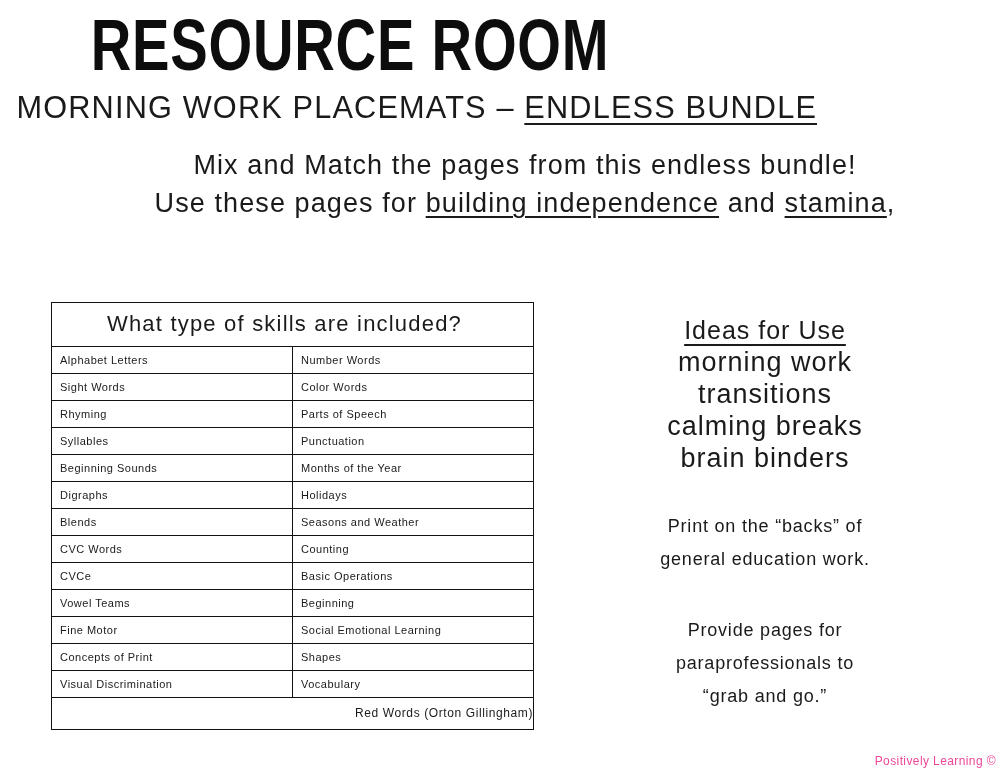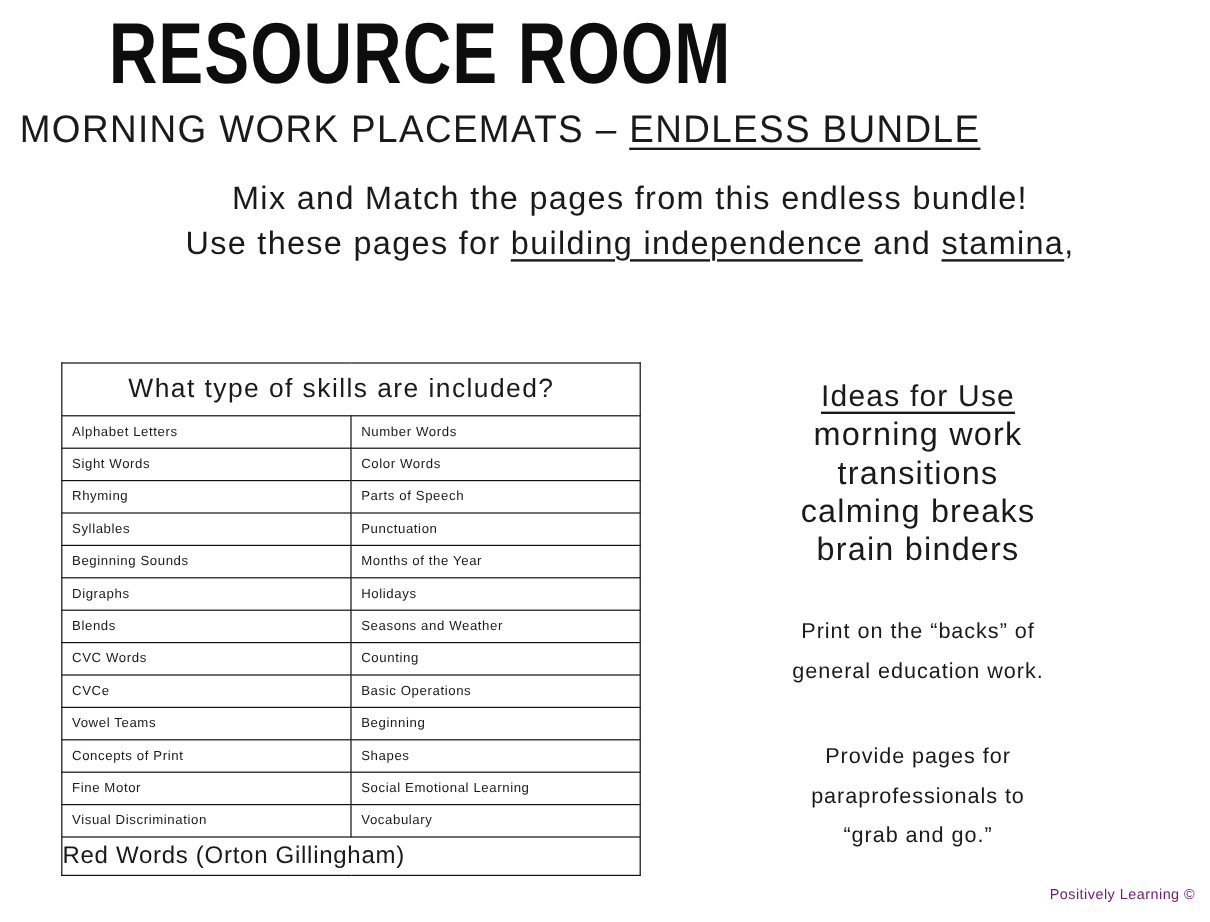--- a/index.html
+++ b/index.html
@@ -101,22 +101,22 @@
   }
   .skills-table td.head {
     font-size: 22px;
     line-height: 26px;
     letter-spacing: 1.2px;
     text-align: center;
     padding: 8px 16px 9px 0;
     height: 26px;
   }
   .skills-table td.full {
-    text-align: left;
-    font-size: 20px;
+    text-align: right;
+    font-size: 12px;
     letter-spacing: 0.6px;
     padding: 6px 0 7px 0;
   }
   .skills-table col.c1 { width: 241px; }
   .skills-table col.c2 { width: 241px; }
 
   
   .right-col {
     position: absolute;
     left: 565px;
@@ -144,25 +144,25 @@
     line-height: 33px;
     letter-spacing: 0.8px;
   }
   .gap-1 { height: 36px; }
   .gap-2 { height: 38px; }
 
   
   .credit {
     position: absolute;
     right: 12px;
-    bottom: 16px;
+    bottom: 0;
     font-size: 12px;
     letter-spacing: 0.4px;
     font-weight: 400;
-    color: #701a75;
+    color: #ec4899;
     white-space: nowrap;
   }
 </style>
 </head>
 <body>
 
 <div class="title-block">
   <div class="main-title">RESOURCE ROOM</div>
   <div class="subtitle"><span>MORNING WORK PLACEMATS – </span><span class="u">ENDLESS BUNDLE</span></div>
 </div>
@@ -217,26 +217,26 @@
       </tr>
       <tr>
         <td>CVCe</td>
         <td>Basic Operations</td>
       </tr>
       <tr>
         <td>Vowel Teams</td>
         <td>Beginning</td>
       </tr>
       <tr>
+        <td>Fine Motor</td>
+        <td>Social Emotional Learning</td>
+      </tr>
+      <tr>
         <td>Concepts of Print</td>
         <td>Shapes</td>
-      </tr>
-      <tr>
-        <td>Fine Motor</td>
-        <td>Social Emotional Learning</td>
       </tr>
       <tr>
         <td>Visual Discrimination</td>
         <td>Vocabulary</td>
       </tr>
       <tr>
         <td class="full" colspan="2">Red Words (Orton Gillingham)</td>
       </tr>
     </tbody>
   </table>

